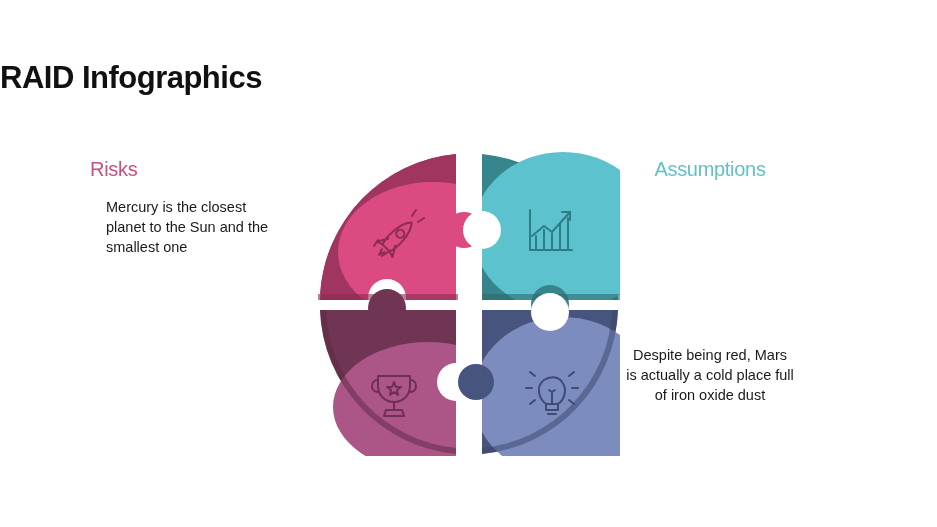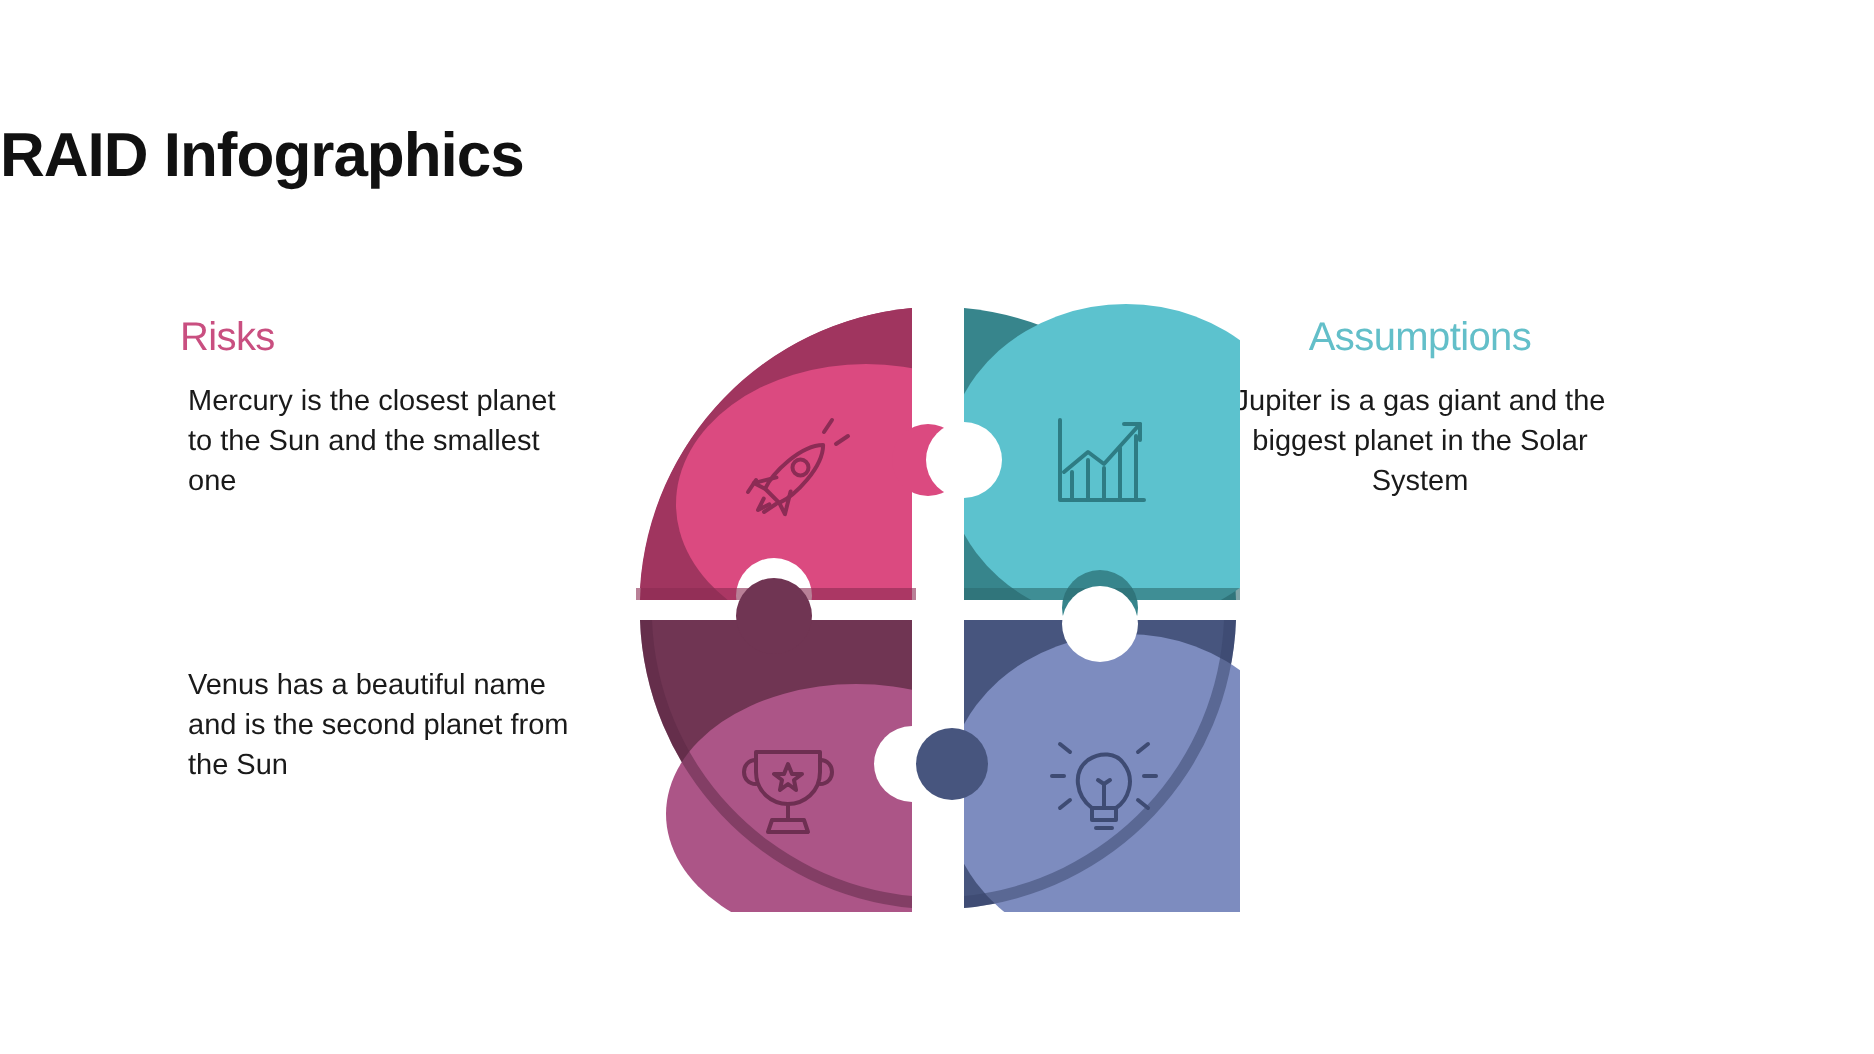--- a/index.html
+++ b/index.html
@@ -1,48 +1,47 @@
 <!DOCTYPE html>
 <html><head>
 <meta charset="utf-8">
 <style>
   html,body{margin:0;padding:0;background:#ffffff;}
   body{width:937px;height:527px;position:relative;overflow:hidden;font-family:"Liberation Sans","DejaVu Sans",sans-serif;}
   .title{position:absolute;left:0;width:937px;top:60px;font-size:31px;font-weight:bold;color:#111111;letter-spacing:-0.5px;}
   .block{position:absolute;width:200px;}
   .block h2{margin:0 0 10px 0;font-size:20px;font-weight:normal;letter-spacing:-0.3px;}
-  .block p{margin:4px;font-size:14.5px;line-height:20px;color:#1a1a1a;}
+  .block p{margin:16px;font-size:14.5px;line-height:20px;color:#1a1a1a;}
   .left{left:90px;text-align:left;}
   .right{left:610px;text-align:center;}
   #risks{top:158px;}
   #deps{top:329px;}
   #assump{top:158px;}
   #issues{top:329px;}
   .puzzle{position:absolute;left:318px;top:152px;width:302px;height:304px;}
 </style>
 </head>
 <body>
 
 <div class="title">RAID Infographics</div>
 
 <div class="block left" id="risks">
   <h2 style="color:#c94f80">Risks</h2>
   <p>Mercury is the closest planet to the Sun and the smallest one</p>
 </div>
 
 <div class="block left" id="deps">
-  <p>Venus has a beautiful name and is the second planet from the Sun</p>
 </div>
 
 <div class="block right" id="assump">
   <h2 style="color:#63bfc9">Assumptions</h2>
-  <p>Jupiter is a gas giant and the biggest planet in the Solar System</p>
 </div>
 
 <div class="block right" id="issues">
+  <p>Despite being red, Mars is actually a cold place full of iron oxide dust</p>
 </div>
 
 <svg class="puzzle" viewBox="0 0 302 304">
   <defs>
     <clipPath id="cTL">
         <rect x="0" y="0" width="138" height="148"></rect>
       </clipPath>
     <clipPath id="cTR">
         <rect x="164" y="0" width="138" height="148"></rect>
       </clipPath>

